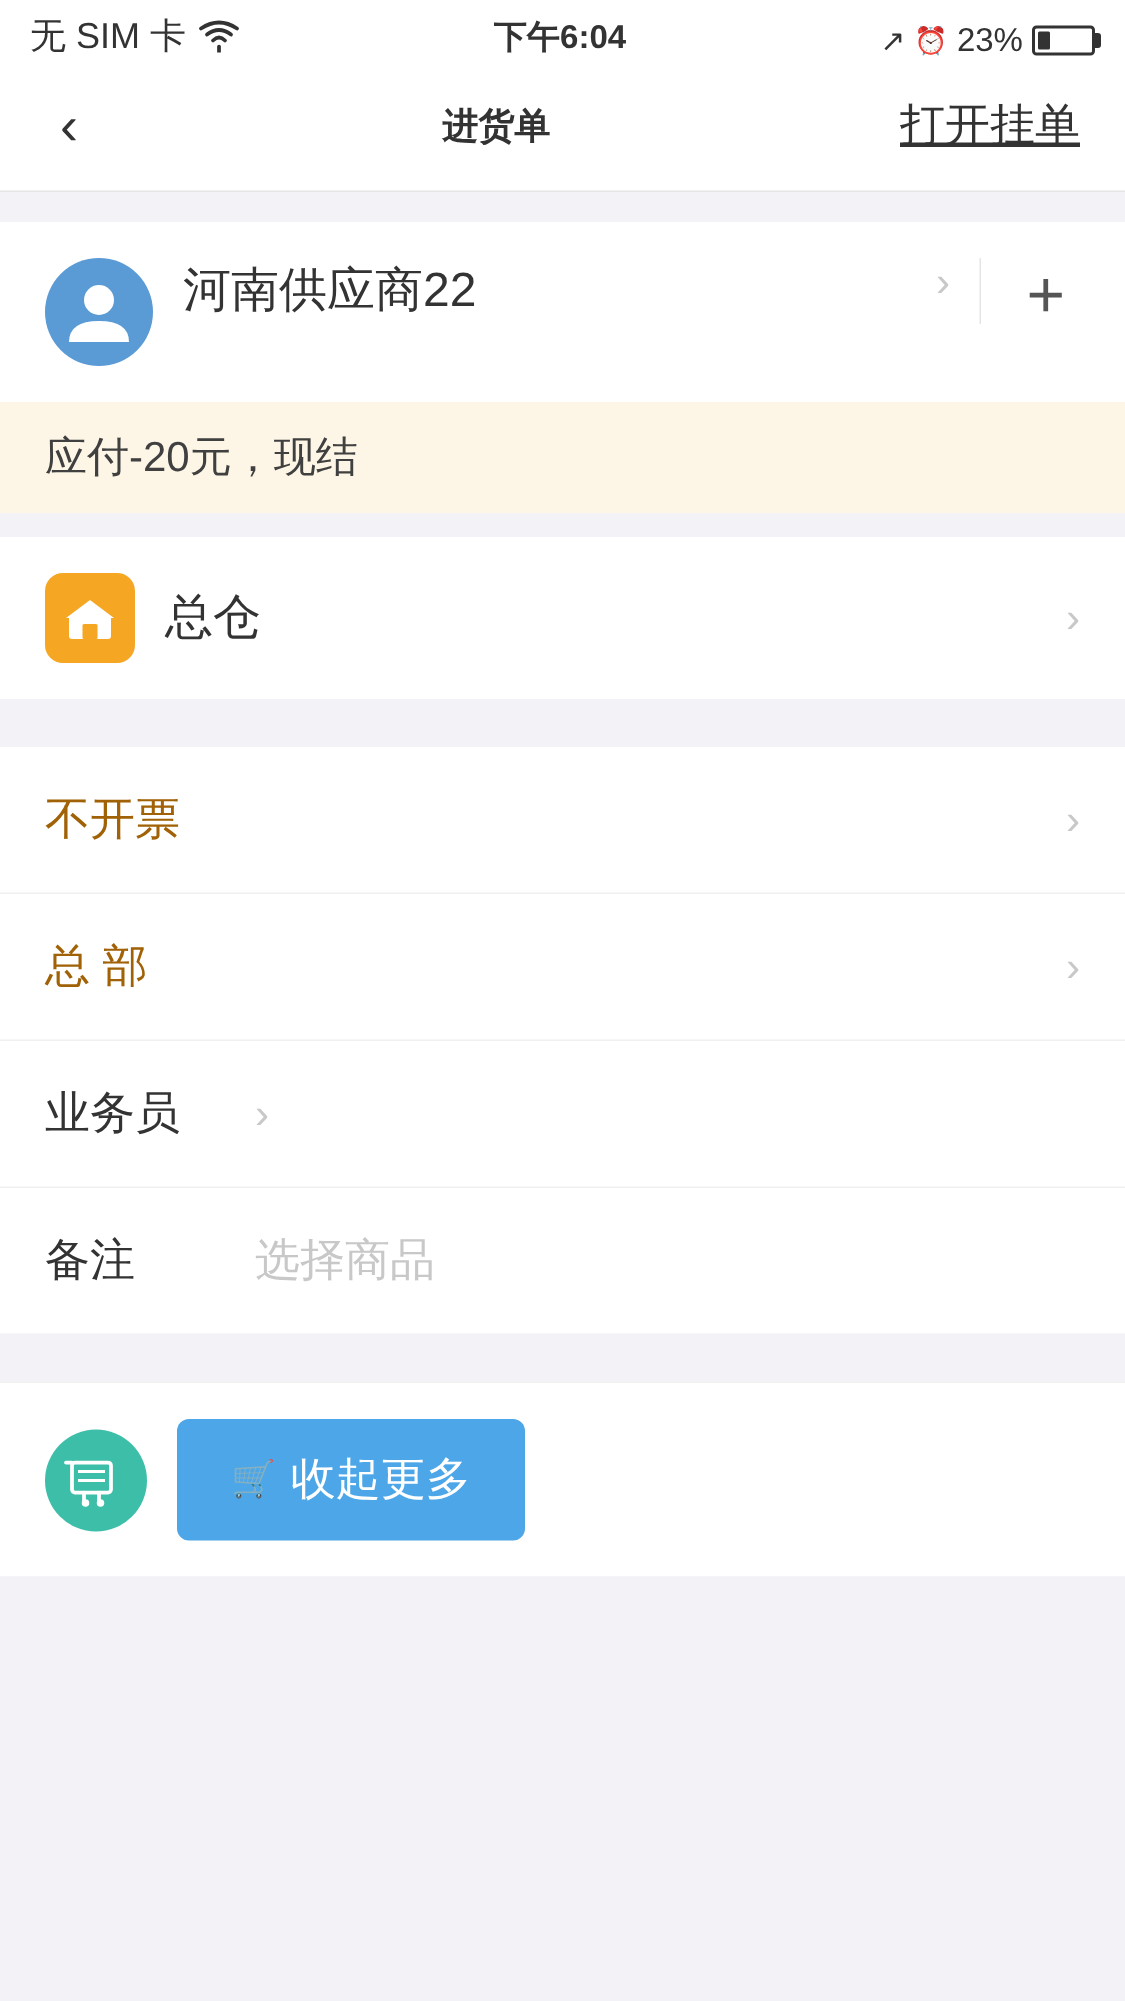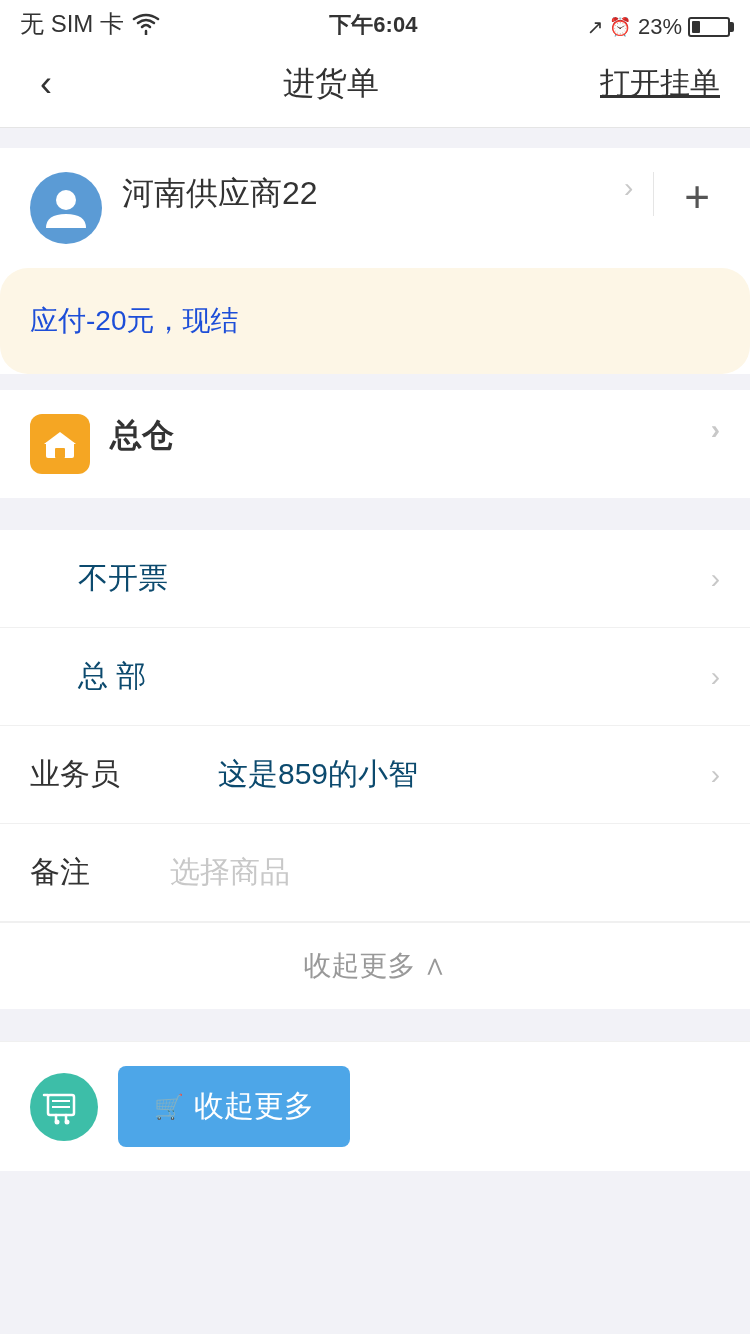--- a/index.html
+++ b/index.html
@@ -79,22 +79,22 @@
       padding: 0 30px;
       border-bottom: 1px solid #e5e5e5;
     }
     .nav-back {
       font-size: 36px;
       color: #333;
       cursor: pointer;
       padding: 10px;
     }
     .nav-title {
-      font-size: 32px;
-      font-weight: 400;
+      font-size: 24px;
+      font-weight: 700;
       color: #333;
     }
     .nav-action {
       font-size: 30px;
       color: #333;
       cursor: pointer;
       text-decoration: underline;
     }
 
     
@@ -152,39 +152,37 @@
     .supplier-add {
       font-size: 44px;
       color: #555;
       cursor: pointer;
       padding: 0 10px;
     }
 
     
     .notice-banner {
       background: #fdf6e6;
-      padding: 34px 30px;
+      padding: 18px 30px;
       font-size: 28px;
-      color: #1d4ed8;
-      border-radius: 28px;
+      color: #404040;
     }
 
     
     .row-separator {
       height: 16px;
       background: #f2f2f7;
     }
 
     
     .warehouse-row {
       background: #fff;
       display: flex;
-      align-items: flex-start;
+      align-items: center;
       padding: 24px 30px;
-      font-weight: bold;
     }
     .warehouse-icon-wrap {
       width: 60px;
       height: 60px;
       border-radius: 12px;
       background: #f5a623;
       display: flex;
       align-items: center;
       justify-content: center;
       margin-right: 20px;
@@ -217,22 +215,21 @@
     }
     .form-label {
       font-size: 30px;
       color: #333;
       width: 140px;
       flex-shrink: 0;
     }
     .form-value {
       flex: 1;
       font-size: 30px;
-      color: #0c4a6e;
-      margin-left: 48px;
+      color: #a16207;
     }
     .form-placeholder {
       flex: 1;
       font-size: 30px;
       color: #c8c8c8;
     }
 
     
     .collapse-row {
       background: #fff;
@@ -361,32 +358,28 @@
     <span class="row-chevron">›</span>
   </div>
 
   <div class="form-row">
     <span class="form-value">总 部</span>
     <span class="row-chevron">›</span>
   </div>
 
   <div class="form-row">
     <span class="form-label">业务员</span>
-    <span class="form-value">这是859的小智</span>
     <span class="row-chevron">›</span>
   </div>
 
   <div class="form-row">
     <span class="form-label">备注</span>
     <span class="form-placeholder">选择商品</span>
   </div>
 
-  <div class="collapse-row">
-    <span>收起更多 ∧</span>
-  </div>
 </div>
 
 <div class="row-separator"></div>
 
 <div class="product-row">
   <div class="product-icon-wrap">
     <svg width="44" height="44" viewBox="0 0 44 44">
       <rect x="6" y="10" width="26" height="20" rx="2" fill="none" stroke="#fff" stroke-width="2.5"></rect>
       <path d="M2 10 L6 10" stroke="#fff" stroke-width="2.5" stroke-linecap="round"></path>
       <path d="M14 30 L14 36 M24 30 L24 36" stroke="#fff" stroke-width="2.5" stroke-linecap="round"></path>

